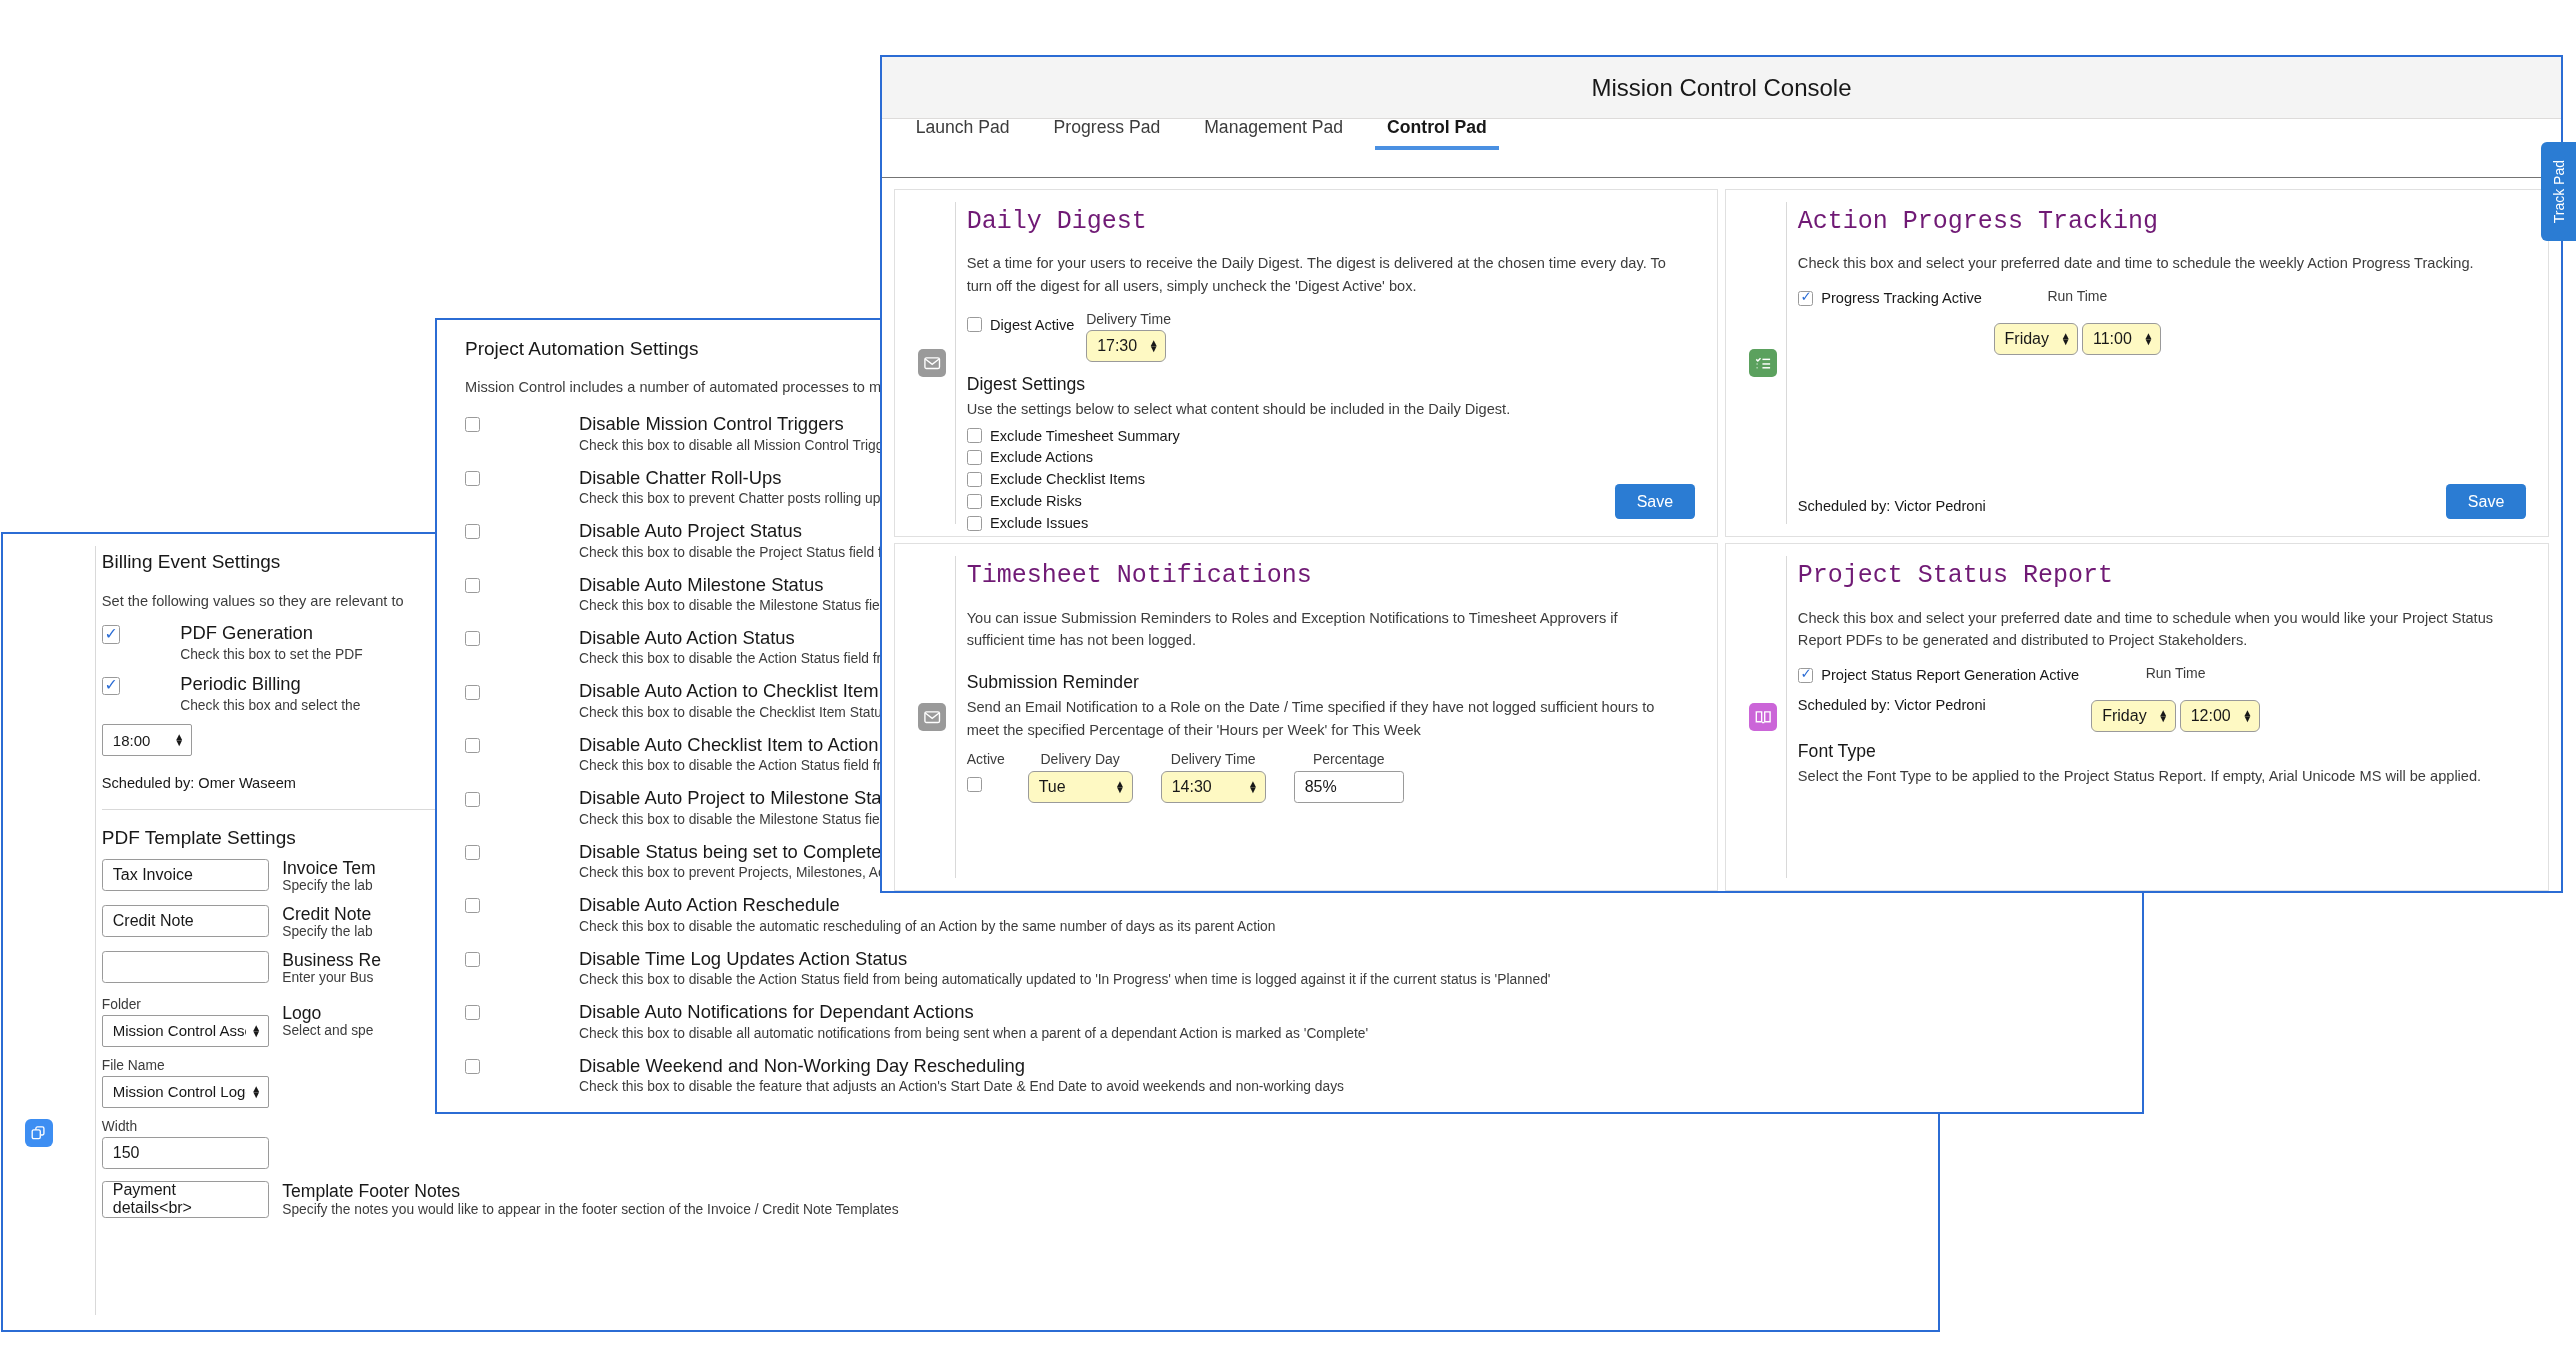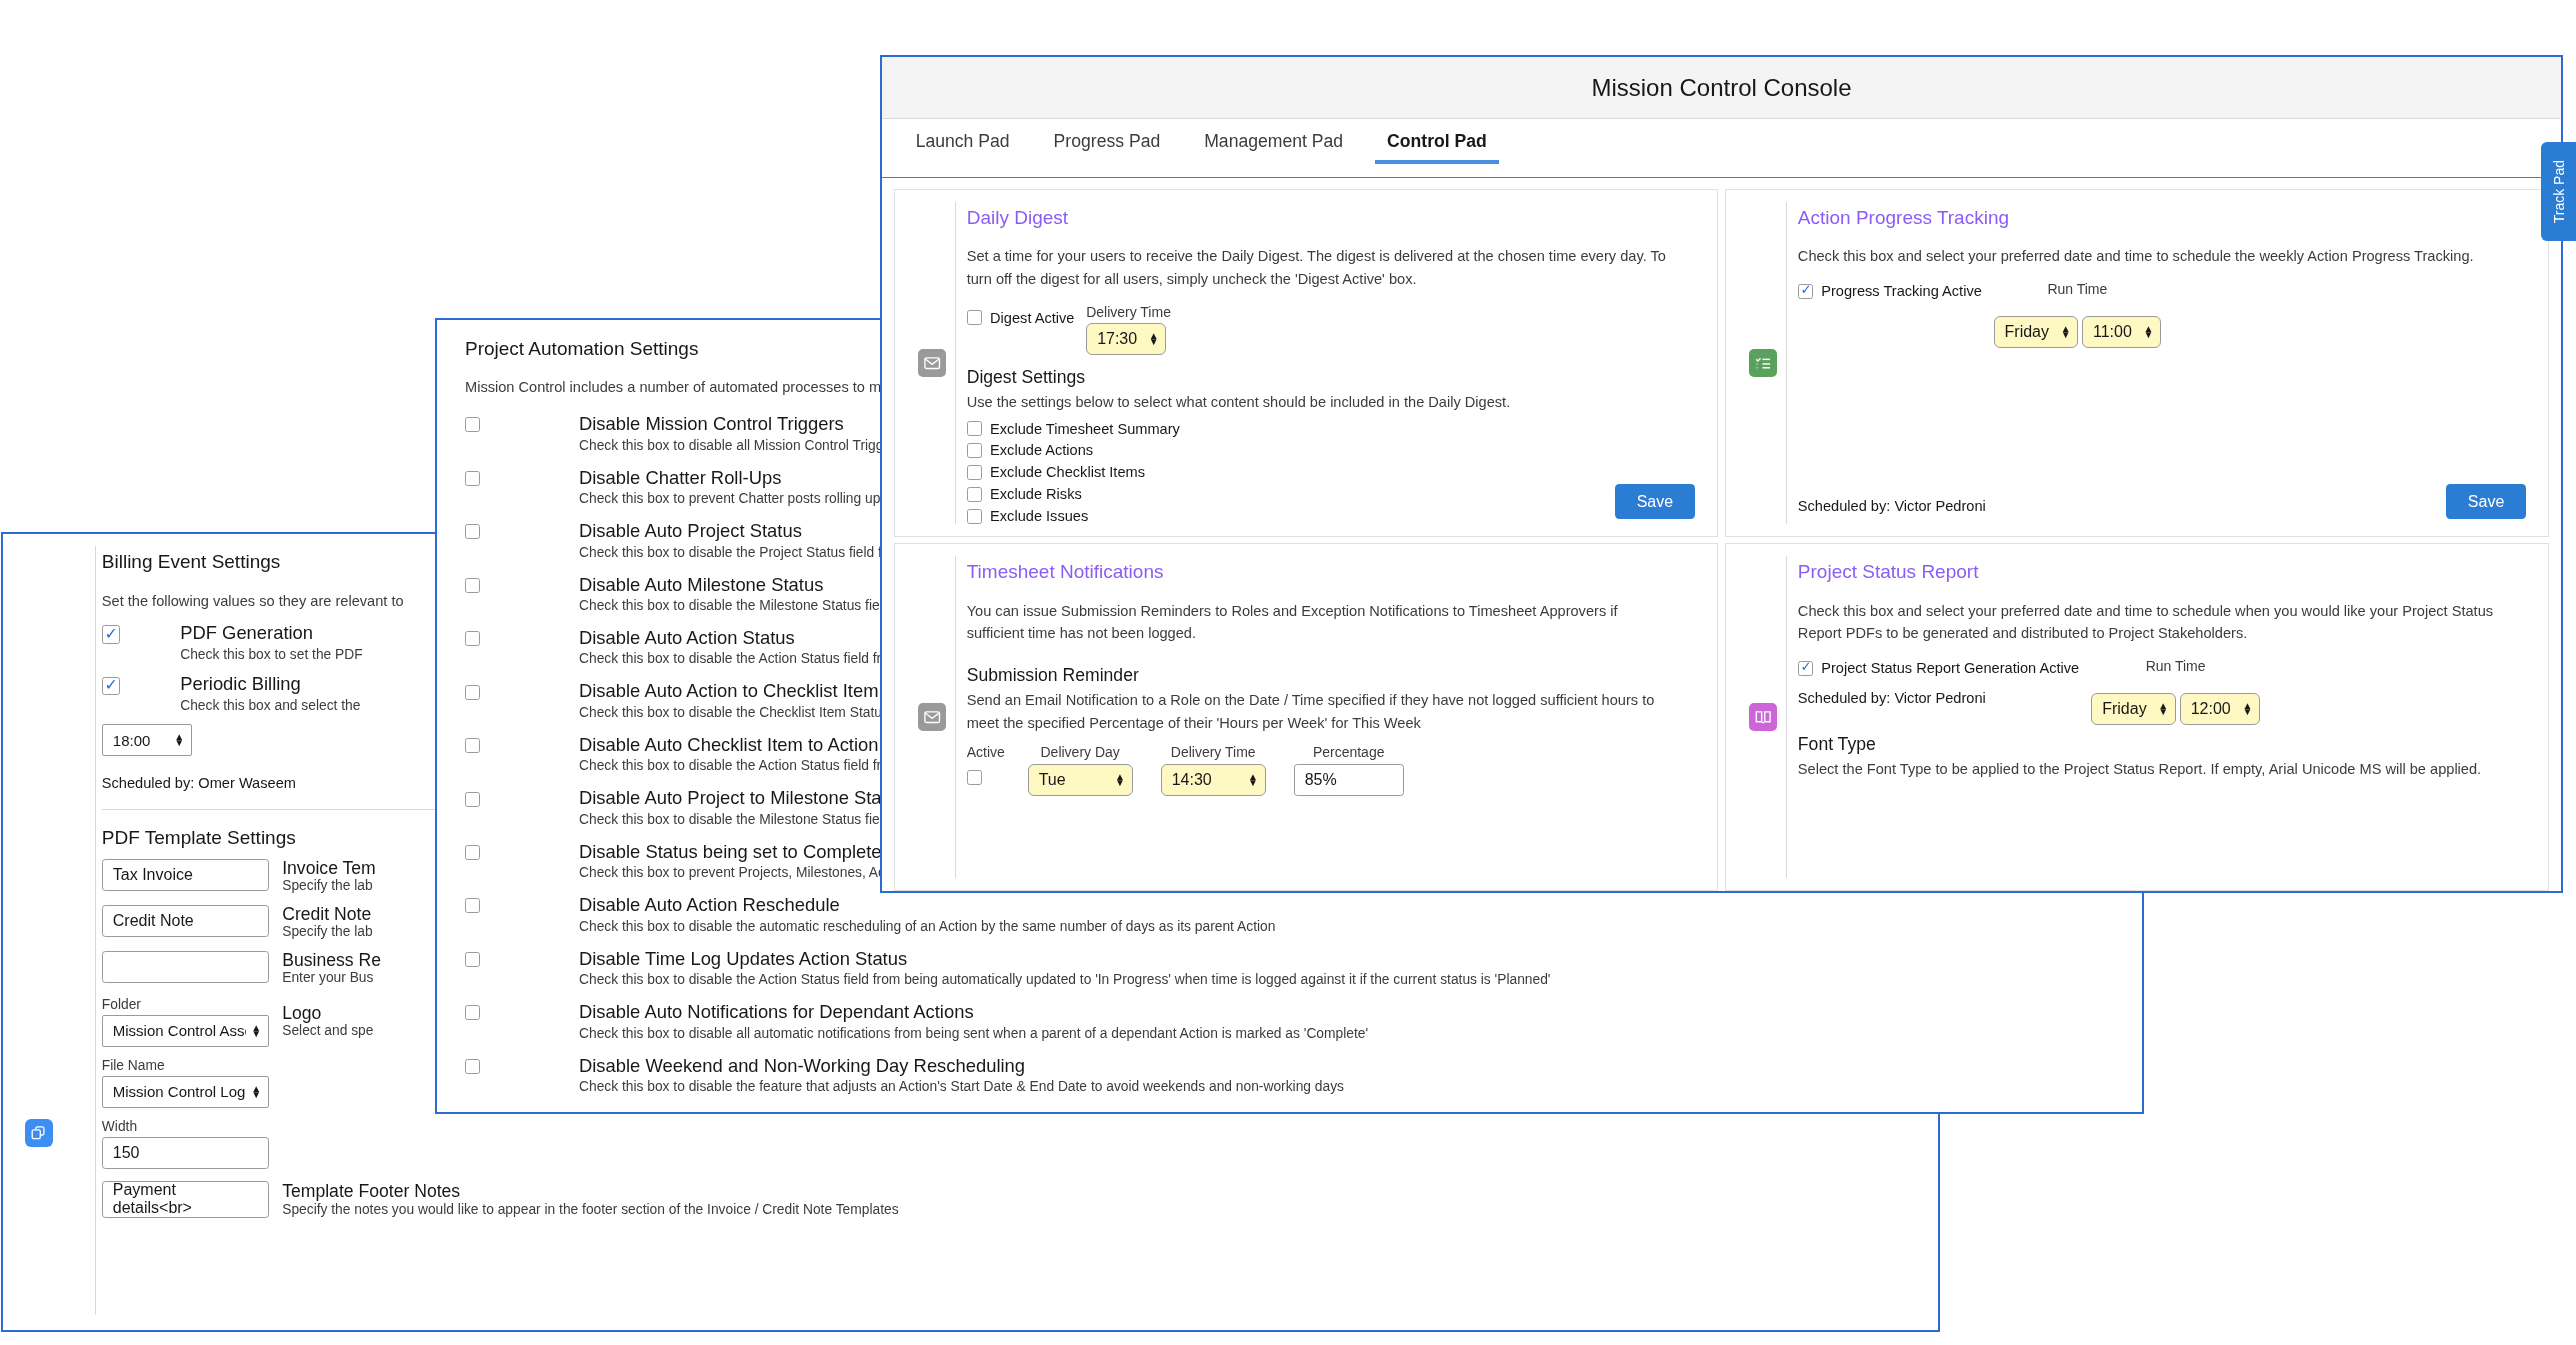--- a/index.html
+++ b/index.html
@@ -23,21 +23,21 @@
 
   
   #console { left: 880px; top: 55px; width: 1683px; height: 838px; z-index: 40; }
   .console-header {
     height: 62px; background: #f4f4f4; border-bottom: 0.8px solid #dddbda;
     display: flex; align-items: center; justify-content: center;
   }
   .console-title { font-size: 24px; color: #181818; font-weight: 400; }
   .tabbar {
     height: 59px; background:#fff; border-bottom: 1.7px solid #747474;
-    display: flex; align-items: center; padding-left: 11.7px; gap: 0;
+    display: flex; align-items: flex-start; padding-left: 11.7px; gap: 0;
   }
   .tab {
     font-size: 17.6px; color: #3c3c3c; padding: 0 22px 11.7px 22px;
     position: relative; cursor: pointer; line-height: 1;
   }
   .tab.active { font-weight: bold; color:#181818; }
   .tab.active:after {
     content:""; position:absolute; left:10px; right:10px; bottom:-1.7px;
     height: 4.2px; background: #4a90e2;
   }
@@ -52,21 +52,21 @@
   }
   .card:before {
     content:""; position:absolute; left:60px; top:11.7px; bottom:11.7px; width:0.8px; background:#d9d9d9;
   }
   .card-icon {
     position:absolute; left: 23.4px; top: 50%; transform: translateY(-50%);
     width: 28px; height: 28px; border-radius: 5px;
     display:flex; align-items:center; justify-content:center;
   }
   .card-icon svg { width: 18.4px; height: 18.4px; display:block; }
-  .card h3 { margin: 1.7px 0 16.7px 0; font-size: 19px; font-weight: 400; color:#8b5cf6; }
+  .card h3 { margin: 1.7px 0 16.7px 0; font-size: 25px; font-weight: 400; color:#701a75;font-family:Liberation Mono, monospace; }
   .card h4 { margin: 11.7px 0 3.3px 0; font-size: 17.6px; font-weight: 400; color:#181818; }
   .card p.desc { margin: 0 0 13.4px 0; font-size: 14.6px; line-height: 1.55; color:#3c3c3c; max-width: 702px; }
   .card p.tight { margin: 0 0 6.7px 0; }
 
   .cbrow { display:flex; align-items:center; gap: 8.4px; }
   .cb {
     width: 15px; height: 15px; border: 0.8px solid #9a9a9a; border-radius: 2.5px;
     background:#fff; display:inline-block; position:relative; flex:none; cursor:pointer;
   }
   .cb.checked:after {

